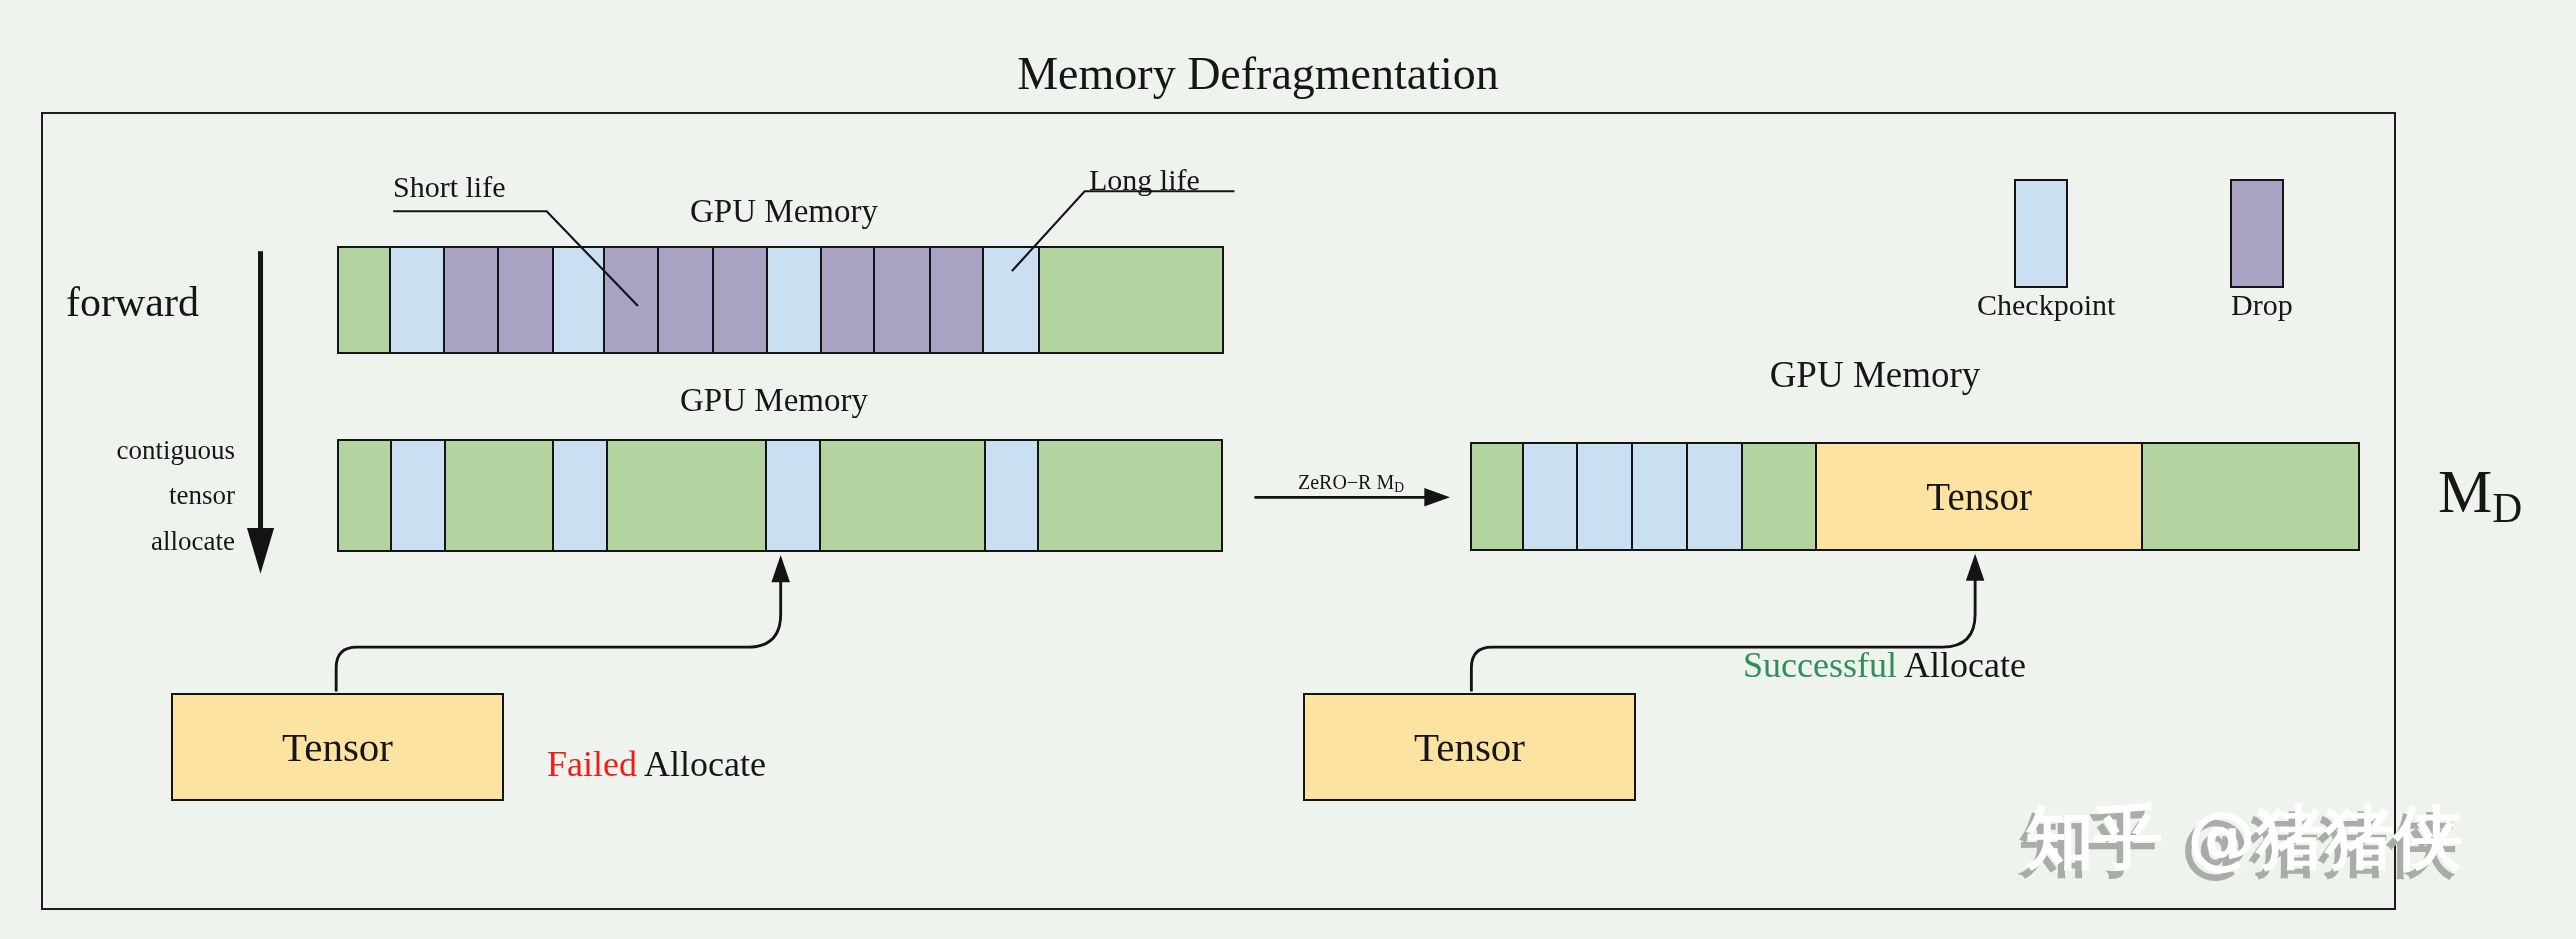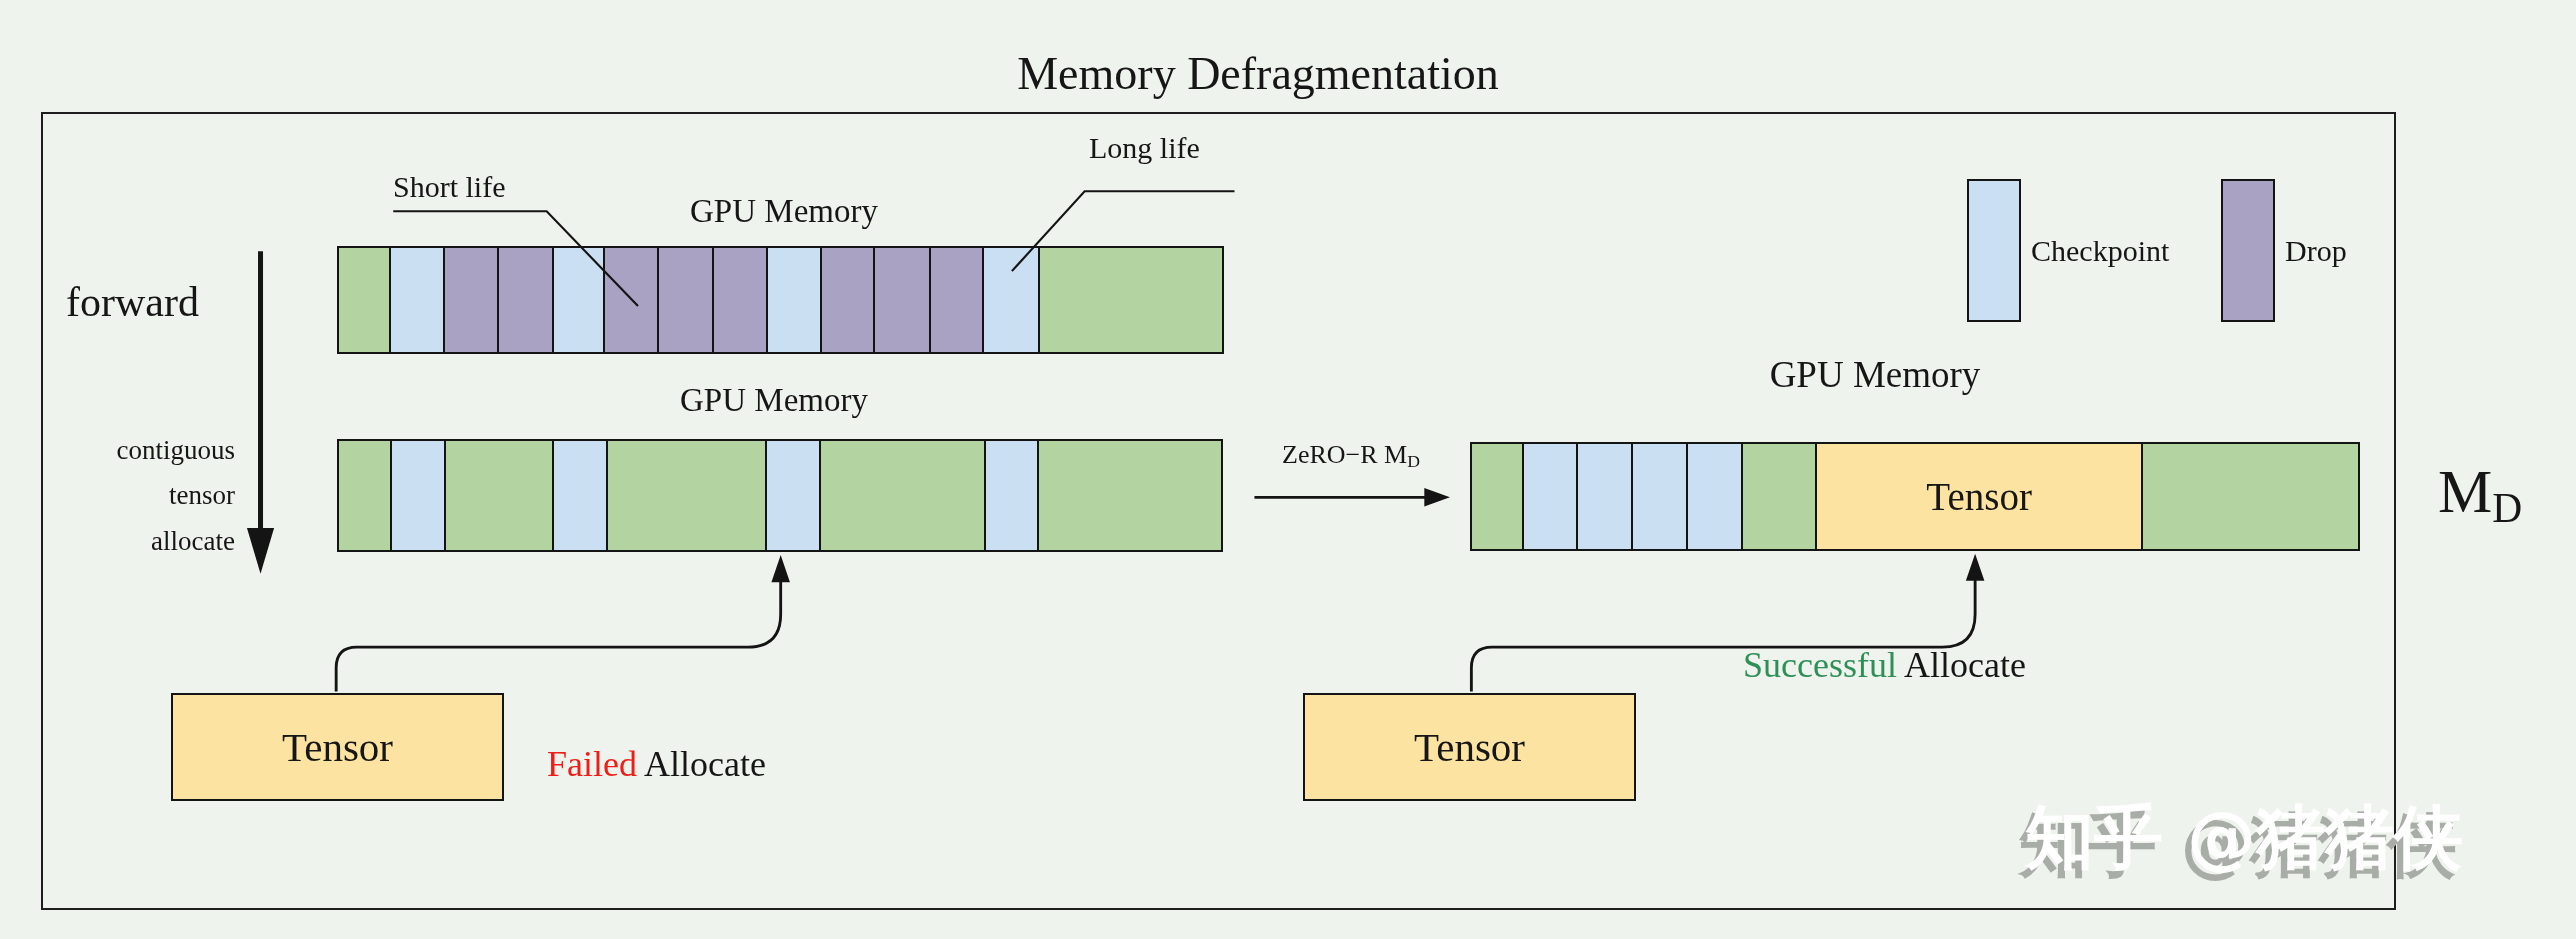--- a/index.html
+++ b/index.html
@@ -30,47 +30,47 @@
   #bar-before{left:337px;top:246px;width:887px;height:108px;}
   #bar-after-free{left:337px;top:439px;width:886px;height:113px;}
   #bar-defrag{left:1470px;top:442px;width:890px;height:109px;}
   
   .gpu-label{font-size:33px;white-space:nowrap;transform:translateX(-50%);}
   #gpu-label-before{left:784px;top:193px;}
   #gpu-label-after{left:774px;top:382px;}
   #gpu-label-defrag{left:1875px;top:353px;font-size:37px;}
   .pointer-label{font-size:30px;white-space:nowrap;}
   #short-life-label{left:393px;top:170px;}
-  #long-life-label{left:1089px;top:131px;}
+  #long-life-label{left:1089px;top:163px;}
   #forward-label{left:66px;top:278px;font-size:42px;}
   #contiguous-label{
     left:61px;top:428px;width:174px;text-align:right;
     font-size:27px;line-height:1.68;
   }
   #zero-label{
-    left:1351px;top:440px;transform:translateX(-50%);
-    font-size:26px;white-space:nowrap;
+    left:1351px;top:471px;transform:translateX(-50%);
+    font-size:20px;white-space:nowrap;
   }
   #zero-label .sub, #md-symbol .sub{font-size:0.68em;vertical-align:-0.25em;}
   .alloc-label{font-size:36px;white-space:nowrap;}
   #failed-allocate{left:547px;top:700px;margin-top:43px;}
   #successful-allocate{left:1743px;top:644px;}
   .status-failed{color:var(--failed_red,#ee1c1c);}
   .status-success{color:var(--success_green,#2e8f58);}
   .tensor-box{
     width:333px;height:108px;background:var(--yellow,#fce3a1);
     border:2.9px solid #141414;box-sizing:border-box;
     display:flex;align-items:center;justify-content:center;
     font-size:41px;
   }
   #tensor-box-left{left:171px;top:693px;}
   #tensor-box-right{left:1303px;top:693px;}
   #md-symbol{left:2438px;top:457px;font-size:61px;white-space:nowrap;}
   
-  .legend-item{display:flex;align-items:center;height:143px;}
+  .legend-item{display:flex;align-items:center;height:143px;flex-direction:column;}
   #legend-checkpoint{left:1967px;top:179px;}
   #legend-drop{left:2221px;top:179px;}
   .legend-swatch{width:54px;height:143px;border:2.1px solid #141414;box-sizing:border-box;}
   .legend-label{font-size:30px;margin-left:10px;white-space:nowrap;}
   
   #watermark{
     left:2025px;top:792px;
     font-family:"DejaVu Sans","Liberation Sans",sans-serif;
     font-weight:bold;font-size:69px;white-space:nowrap;
     color:var(--watermark_fill,#fff);

